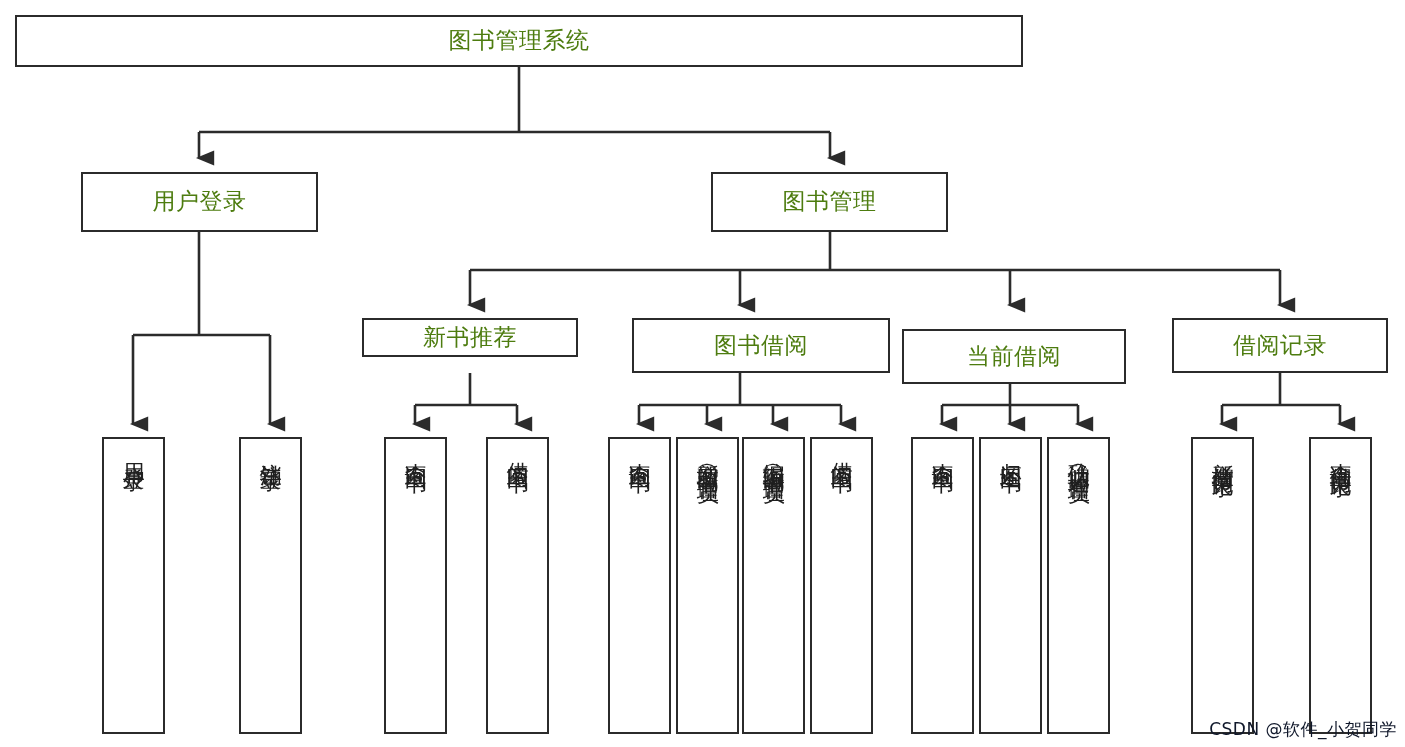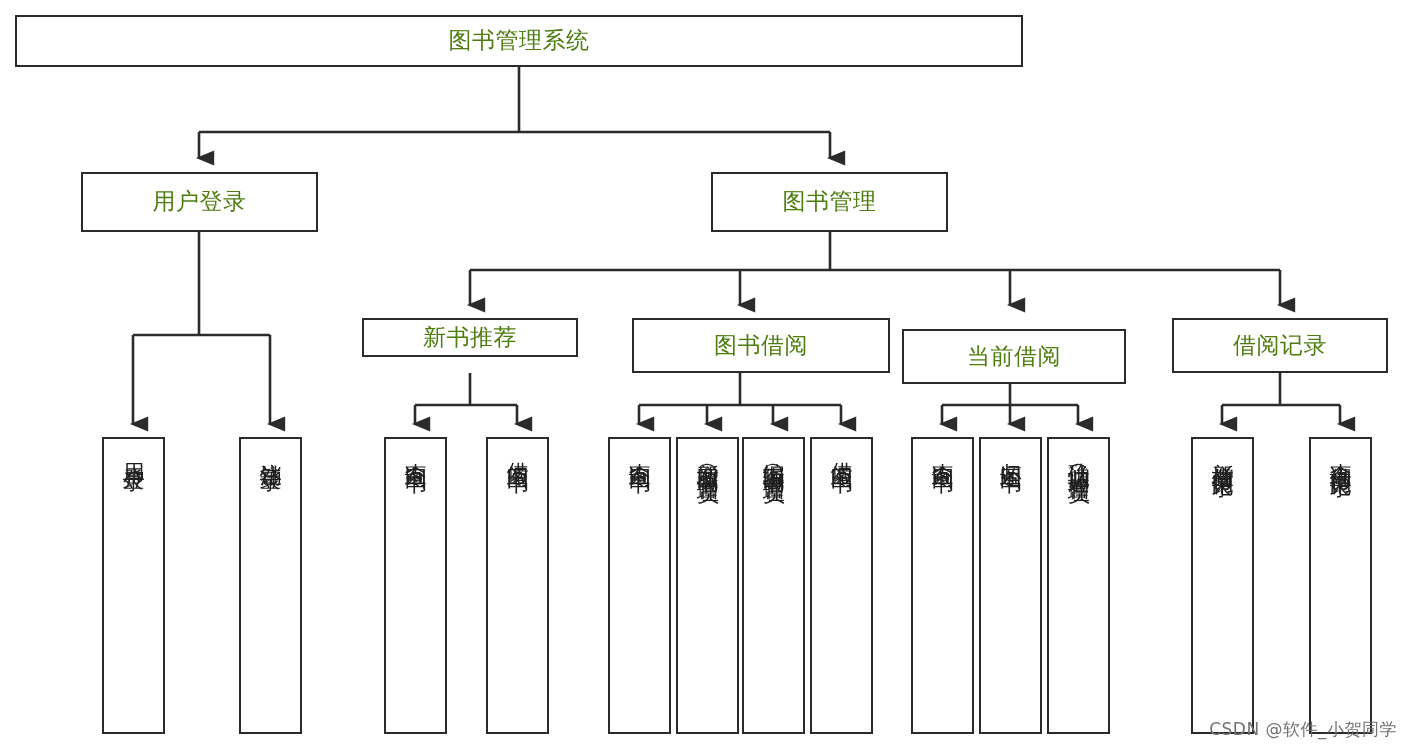--- a/index.html
+++ b/index.html
@@ -64,21 +64,21 @@
     color: #1f1f1f;
   }
   .node.vert.mid .node-label {
     margin-top: 0;
   }
   #watermark {
     position: absolute;
     right: 8px;
     bottom: 6px;
     font-size: 17px;
-    color: #737373;
+    color: #0f172a;
     letter-spacing: 0.5px;
     z-index: 6;
     white-space: nowrap;
   }
 </style>
 </head>
 <body>
 
 <div id="canvas">
 

